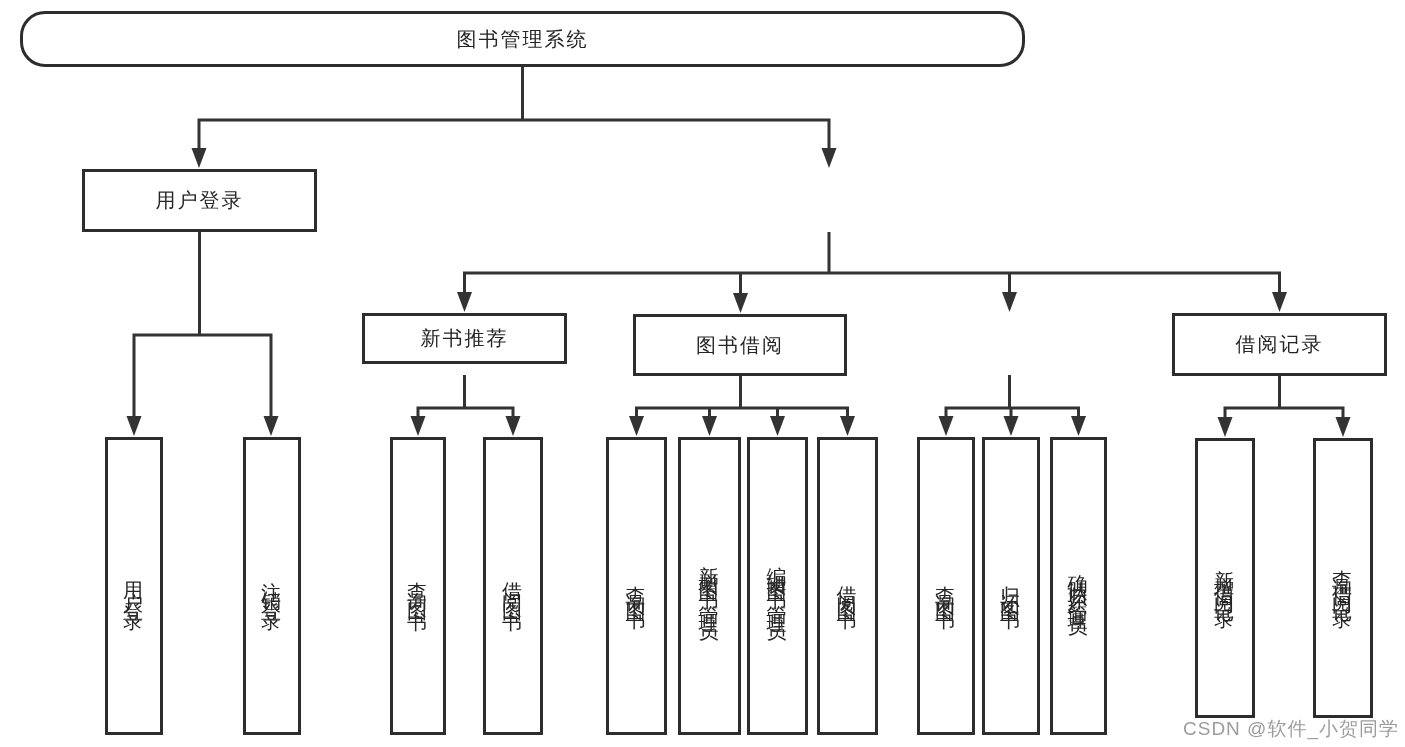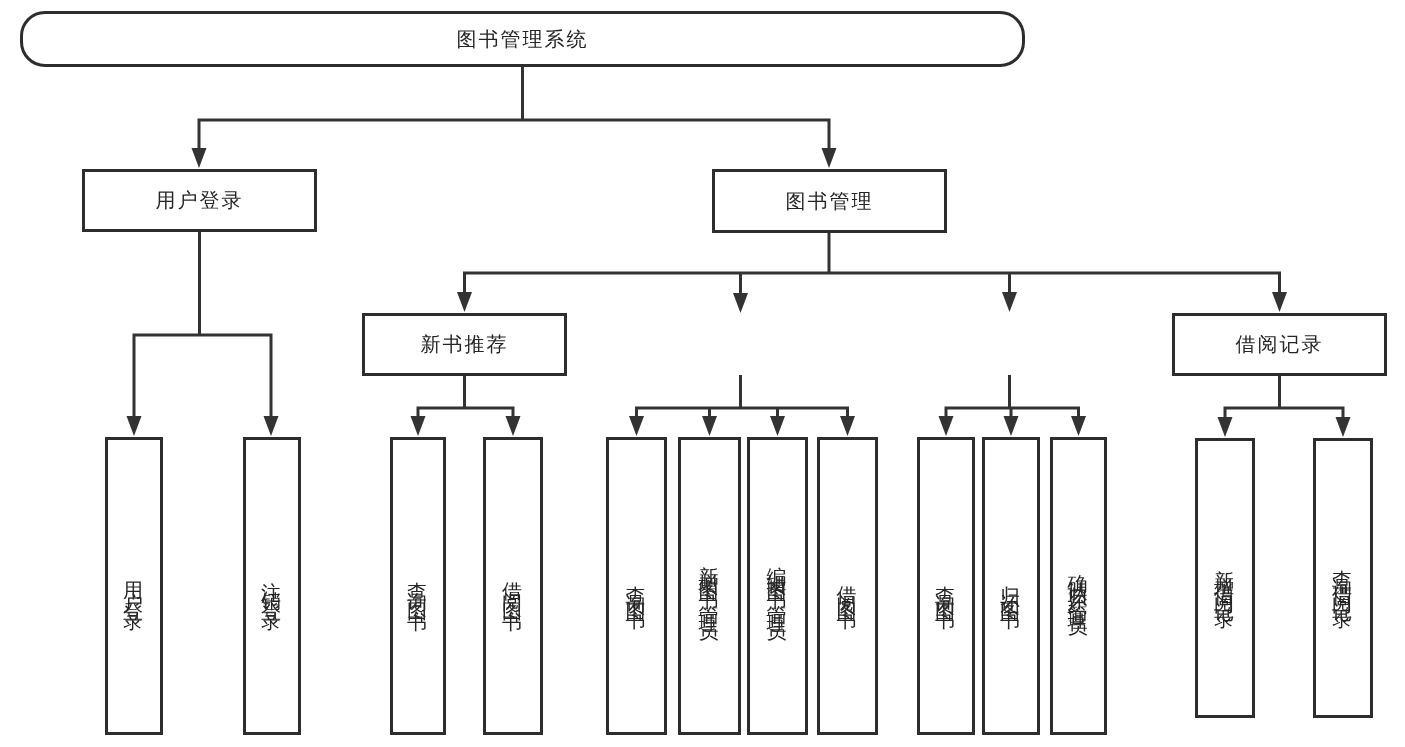--- a/index.html
+++ b/index.html
@@ -52,21 +52,21 @@
     left: 1183px; top: 716px;
     font-size: 19px;
     color: #9c9c9c;
     letter-spacing: 1px;
     white-space: nowrap;
   }
   
   #root-box   { left: 20px;  top: 11px;  width: 1005px; height: 56px; border-radius: 25px; }
   #l2-login   { left: 82px;  top: 169px; width: 235px; height: 63px; }
   #l2-mgmt    { left: 712px; top: 169px; width: 235px; height: 64px; }
-  #l3-recommend { left: 362px;  top: 313px; width: 205px; height: 63px; }
+  #l3-recommend { left: 362px;  top: 313px; width: 205px; height: 51px; }
   #l3-borrow    { left: 633px;  top: 314px; width: 214px; height: 62px; }
   #l3-current   { left: 902px;  top: 313px; width: 215px; height: 63px; }
   #l3-records   { left: 1172px; top: 313px; width: 215px; height: 63px; }
   #leaf-login-1  { left: 105px;  width: 58px; }
   #leaf-login-2  { left: 243px;  width: 58px; }
   #leaf-rec-1    { left: 390px;  width: 56px; }
   #leaf-rec-2    { left: 483px;  width: 60px; }
   #leaf-bor-1    { left: 606px;  width: 61px; letter-spacing: 8px; }
   #leaf-bor-2    { left: 678px;  width: 63px; letter-spacing: 8px; }
   #leaf-bor-3    { left: 747px;  width: 61px; letter-spacing: 8px; }
@@ -121,36 +121,37 @@
       <polygon points="1011,436 1003.5,416 1018.5,416"></polygon>
       <polygon points="1078.5,436 1071,416 1086,416"></polygon>
       <polygon points="1225,437 1217.5,417 1232.5,417"></polygon>
       <polygon points="1343,437 1335.5,417 1350.5,417"></polygon>
     </g>
   </svg>
 
   <div class="box" id="root-box">图书管理系统</div>
 
   <div class="box" id="l2-login">用户登录</div>
-  <div class="box" id="l2-mgmt">图书管理</div>
 
   <div class="box" id="l3-recommend">新书推荐</div>
+  <div class="box" id="l3-borrow">图书借阅</div>
   <div class="box" id="l3-records">借阅记录</div>
 
   <div class="vbox" id="leaf-login-1">用户登录</div>
   <div class="vbox" id="leaf-login-2">注销登录</div>
 
   <div class="vbox" id="leaf-rec-1">查询图书</div>
   <div class="vbox" id="leaf-rec-2">借阅图书</div>
 
   <div class="vbox" id="leaf-bor-1">查询图书</div>
   <div class="vbox" id="leaf-bor-2">新增图书（管理员）</div>
   <div class="vbox" id="leaf-bor-3">编辑图书（管理员）</div>
   <div class="vbox" id="leaf-bor-4">借阅图书</div>
 
   <div class="vbox" id="leaf-cur-1">查询图书</div>
   <div class="vbox" id="leaf-cur-2">归还图书</div>
   <div class="vbox" id="leaf-cur-3">确认归还（管理员）</div>
 
   <div class="vbox short" id="leaf-recd-1">新增借阅记录</div>
   <div class="vbox short" id="leaf-recd-2">查询借阅记录</div>
 
+  <div id="watermark">CSDN @软件_小贺同学</div>
 </div>
 
 </body></html>

